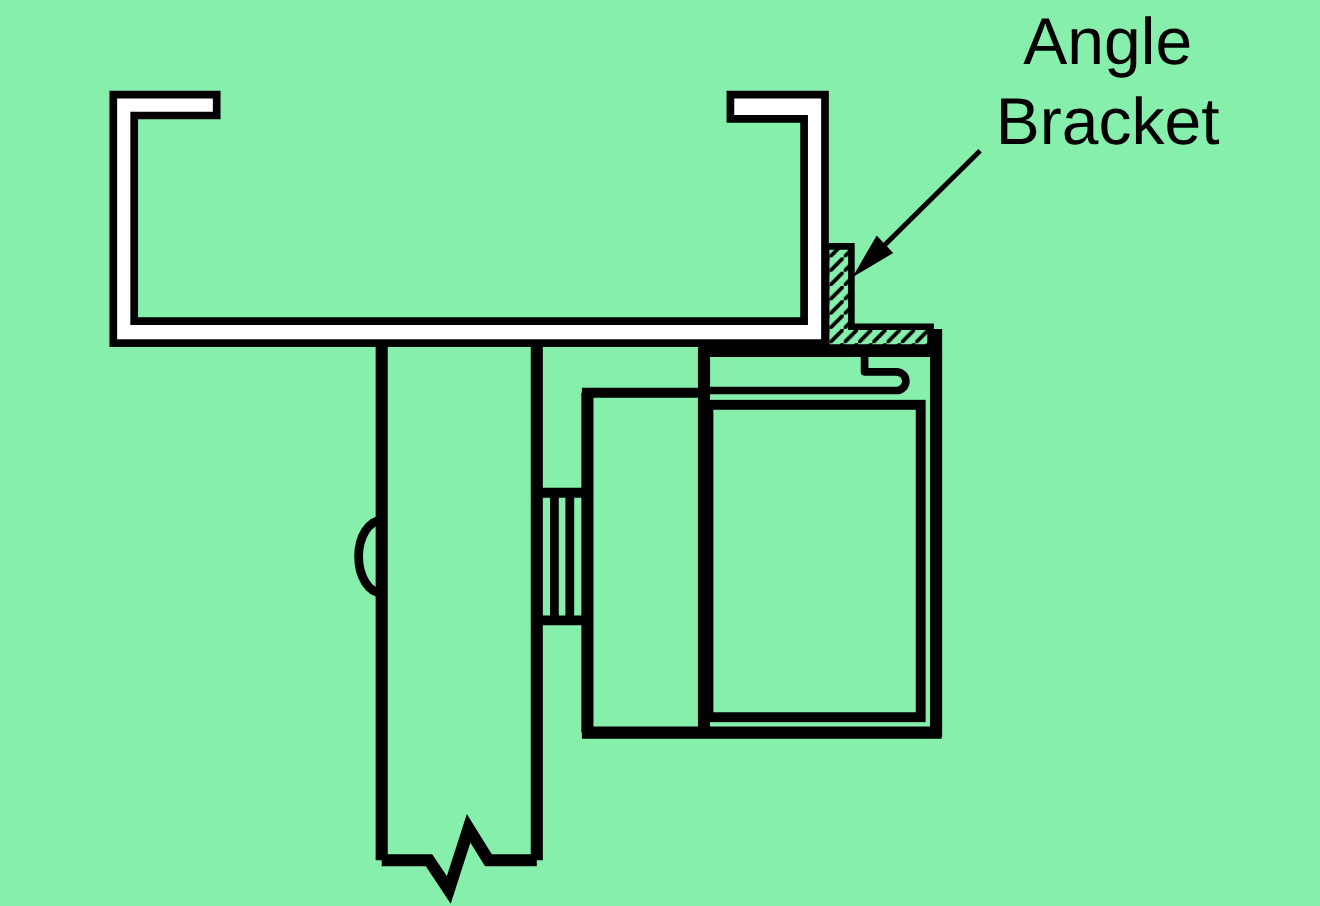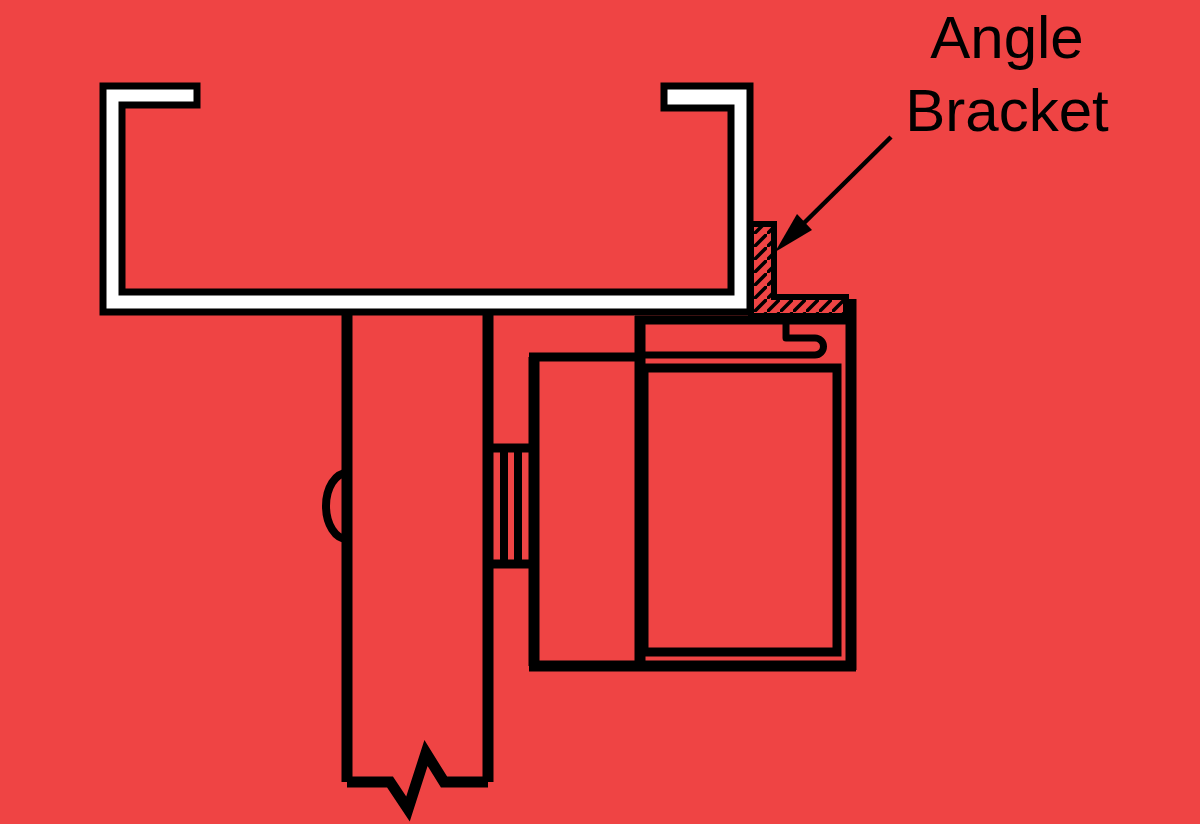--- a/index.html
+++ b/index.html
@@ -4,21 +4,21 @@
 <style>
   html, body {
     margin: 0;
     padding: 0;
     background: #ffffff;
   }
   .stage {
     position: relative;
     width: 1200px;
     height: 824px;
-    background: #ef4444;
+    background: #86efac;
     overflow: hidden;
   }
   svg { display: block; }
   .ink-stroke { stroke: #000000; fill: none; }
   .callout-text {
     font-family: "Liberation Sans", "DejaVu Sans", sans-serif;
     font-size: 60px;
     fill: #000000;
   }
 </style>

